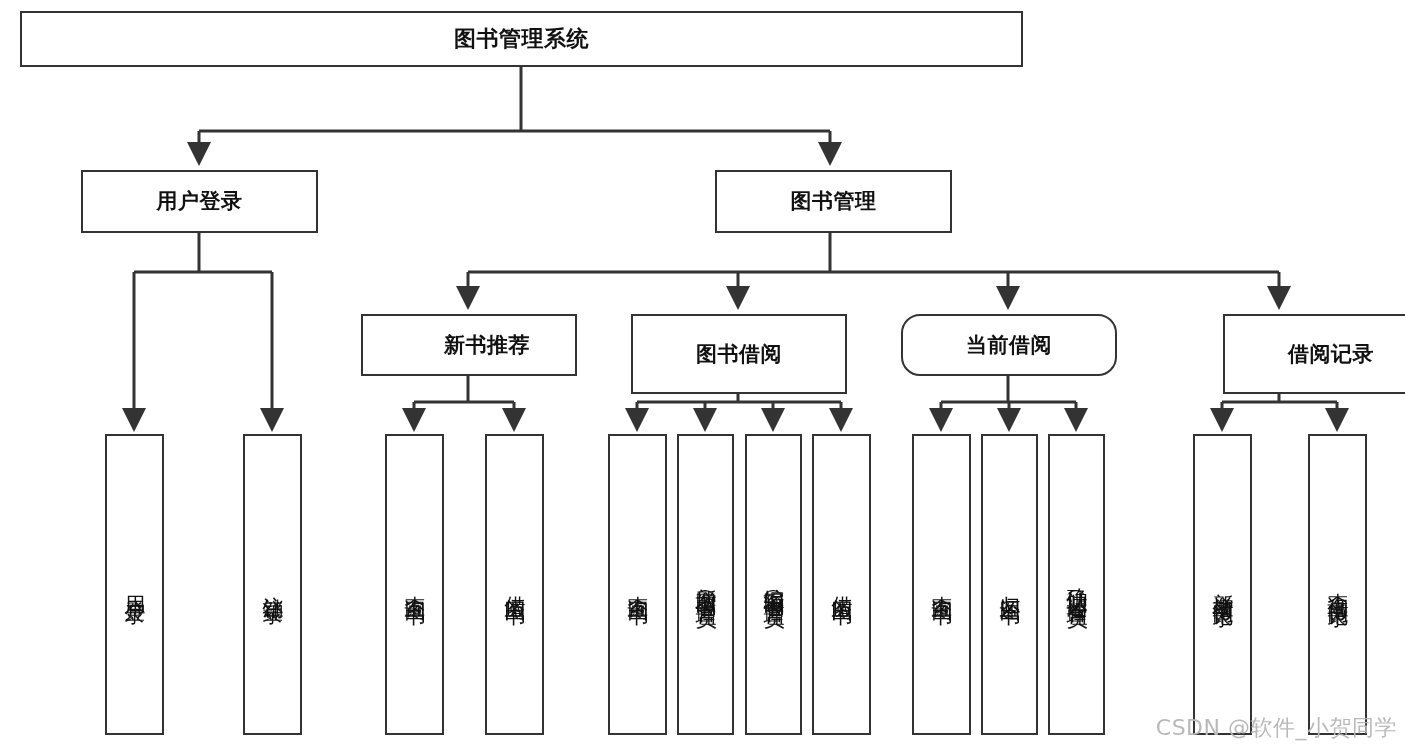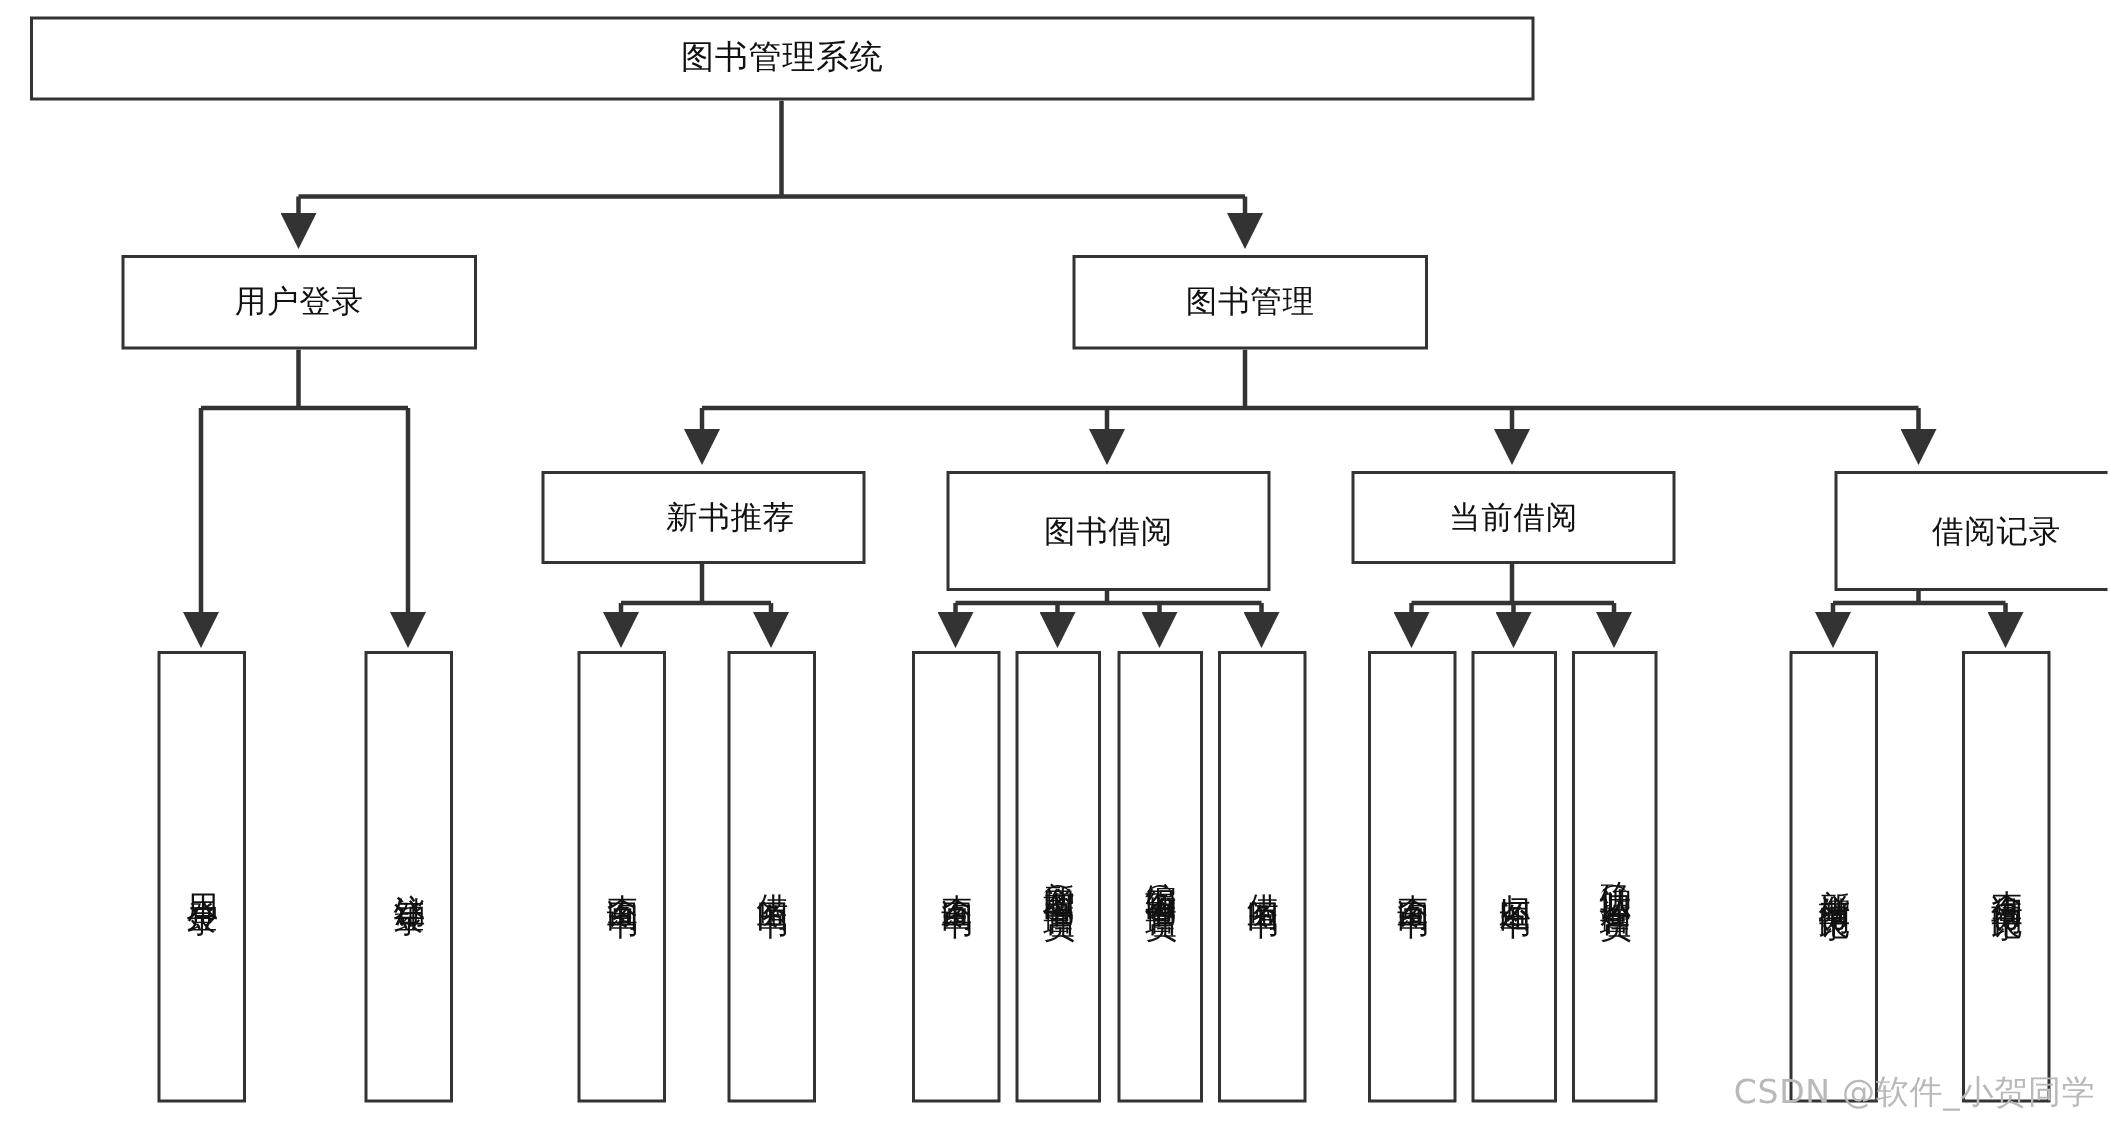--- a/index.html
+++ b/index.html
@@ -43,20 +43,21 @@
     display: block;
     text-align: center;
     letter-spacing: 0.5px;
     color: #111111;
   }
   
   .node.horizontal .node-label {
     font-size: 21px;
     line-height: 1.15;
     white-space: nowrap;
+    font-weight: bold;
   }
   .node.root .node-label {
     font-size: 22px;
   }
   
   .node.vertical {
     align-items: center;
     justify-content: center;
   }
   .node.vertical .node-label {
@@ -147,21 +148,21 @@
   </div>
 
   <div class="node horizontal" style="left:361px; top:314px; width:216px; height:62px;padding-left:36px;">
     <span class="node-label">新书推荐</span>
   </div>
 
   <div class="node horizontal" style="left:631px; top:314px; width:216px; height:80px;">
     <span class="node-label">图书借阅</span>
   </div>
 
-  <div class="node horizontal" style="left:901px; top:314px; width:216px; height:62px;">
+  <div class="node horizontal" style="left:901px; top:314px; width:216px; height:62px;border-radius:19px;">
     <span class="node-label">当前借阅</span>
   </div>
 
   <div class="node horizontal" style="left:1223px; top:314px; width:216px; height:80px;">
     <span class="node-label">借阅记录</span>
   </div>
 
   <div class="node vertical" style="left:105px; top:434px; width:59px; height:301px;">
     <span class="node-label">用户登录</span>
   </div>

